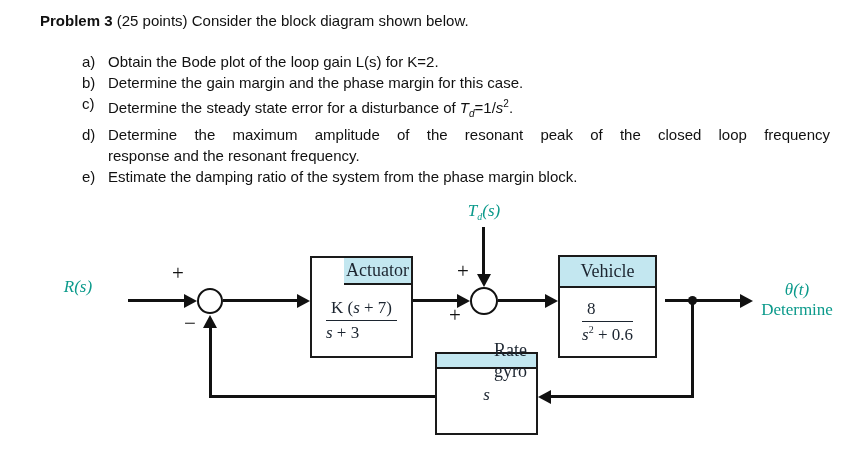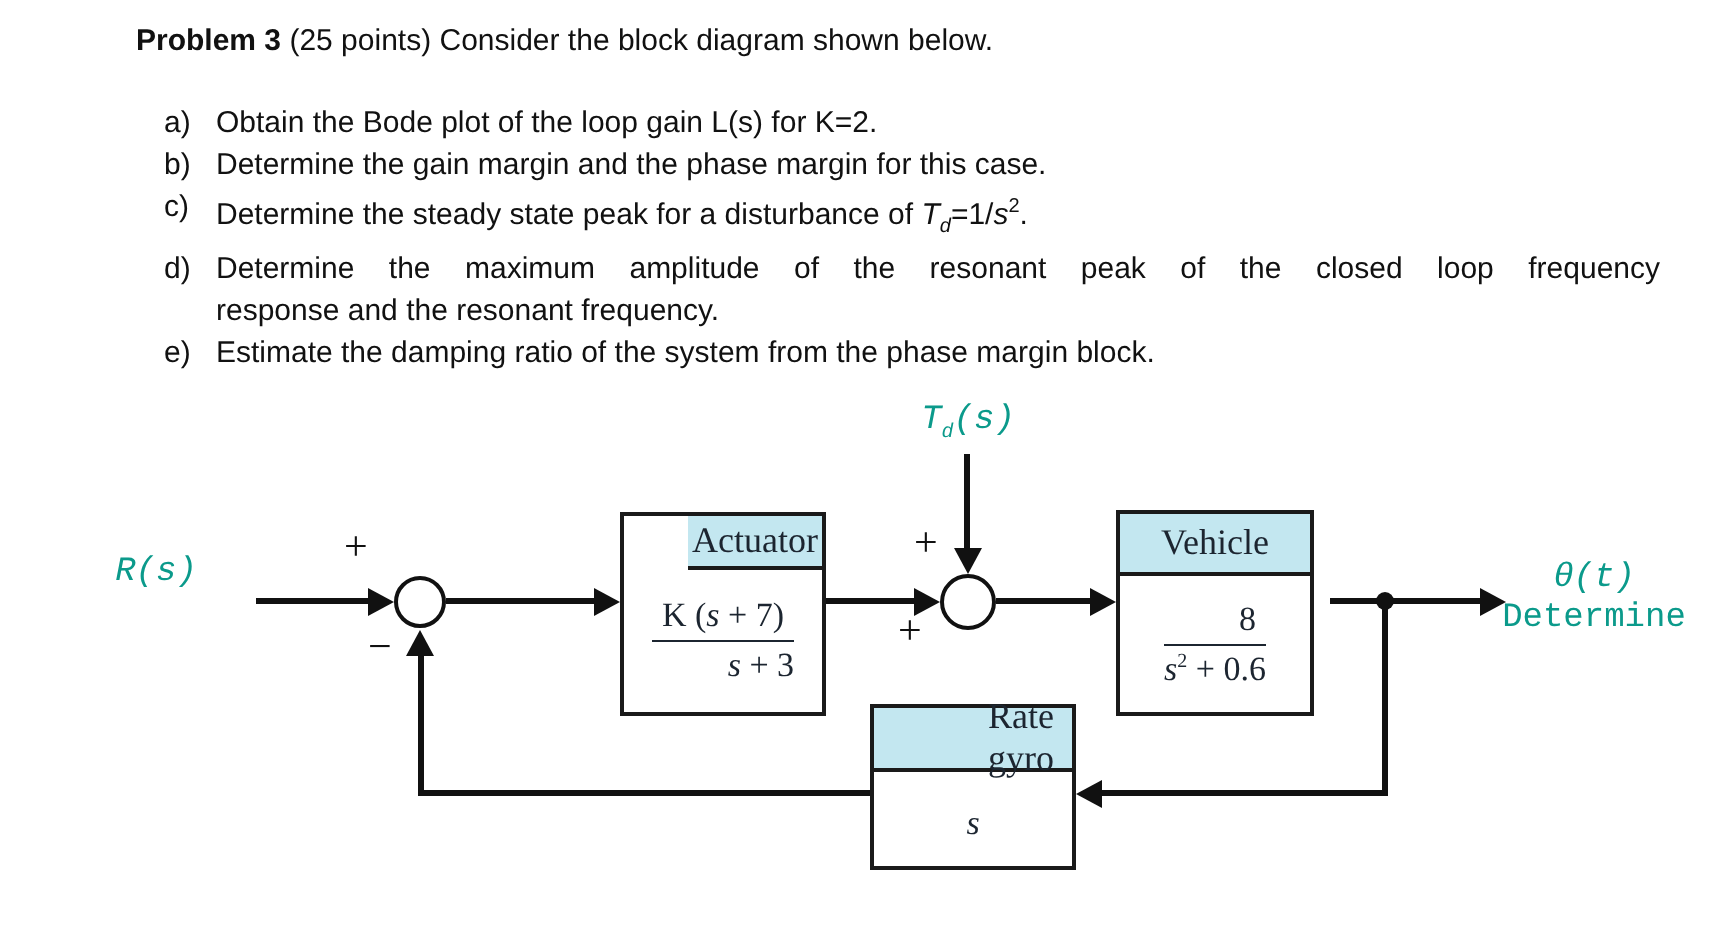--- a/index.html
+++ b/index.html
@@ -1,20 +1,20 @@
 <!DOCTYPE html>
 <html><head>
 <meta charset="utf-8">
 <style>
   html,body{margin:0;padding:0;background:#ffffff;}
   .page{position:relative;width:862px;height:468px;background:#ffffff;overflow:hidden;
         font-family:"Liberation Sans",sans-serif;color:#111;}
   
   .heading{position:absolute;left:40px;top:10px;font-size:15px;line-height:21px;color:#111;}
-  .heading b{font-weight:bold;margin-left:28px;}
+  .heading b{font-weight:bold;}
   .plist{position:absolute;left:82px;top:51px;width:752px;font-size:15px;line-height:21px;color:#111;}
   .prow{display:flex;align-items:flex-start;}
   .plabel{width:26px;flex:0 0 26px;}
   .ptext{flex:1;max-width:722px;}
   .just{text-align:justify;text-align-last:justify;}
   .it{font-style:italic;}
   sub.sm{font-size:10px;font-style:italic;}
   sup.sm{font-size:10px;}
   
   .lineH{position:absolute;height:3px;background:#111;}
@@ -24,24 +24,24 @@
   .arrU{position:absolute;width:0;height:0;border-left:7px solid transparent;border-right:7px solid transparent;border-bottom:13px solid #111;}
   .arrD{position:absolute;width:0;height:0;border-left:7px solid transparent;border-right:7px solid transparent;border-top:13px solid #111;}
   .sumc{position:absolute;box-sizing:border-box;border:2.5px solid #111;border-radius:50%;background:#fff;}
   .dot{position:absolute;width:9px;height:9px;border-radius:50%;background:#111;}
   .sign{position:absolute;font-family:"Liberation Serif",serif;font-size:21px;color:#111;line-height:1;}
   .block{position:absolute;box-sizing:border-box;border:2px solid #1a1a1a;background:#fff;
          font-family:"Liberation Serif",serif;color:#1c2530;}
   .bhead{box-sizing:border-box;border-bottom:2px solid #1a1a1a;background:#c3e7f0;
          text-align:center;font-size:18px;display:flex;align-items:center;justify-content:center;}
   .bbody{display:flex;align-items:center;justify-content:center;font-size:17px;}
-  .frac{display:inline-block;text-align:right;}
+  .frac{display:inline-block;text-align:left;}
   .fnum{display:block;border-bottom:1.5px solid #1c2530;padding:0 5px 2px 5px;}
   .fden{display:block;padding-top:2px;}
-  .tlabel{position:absolute;font-family:Liberation Mono, monospace;font-size:17px;line-height:20px;
+  .tlabel{position:absolute;font-family:Liberation Serif, serif;font-size:17px;line-height:20px;
           color:#0b9a8b;text-align:center;}
 </style>
 </head>
 <body>
 
 <div class="page">
 
   <div class="heading">
     <b>Problem 3</b><span> (25 points) Consider the block diagram shown below.</span>
   </div>
@@ -50,21 +50,21 @@
     <div class="prow">
       <span class="plabel">a)</span>
       <span class="ptext">Obtain the Bode plot of the loop gain L(s) for K=2.</span>
     </div>
     <div class="prow">
       <span class="plabel">b)</span>
       <span class="ptext">Determine the gain margin and the phase margin for this case.</span>
     </div>
     <div class="prow">
       <span class="plabel">c)</span>
-      <span class="ptext"><span>Determine the steady state peak for a disturbance of </span><span class="it">T</span><sub class="sm">d</sub><span>=1/</span><span class="it">s</span><sup class="sm">2</sup><span>.</span></span>
+      <span class="ptext"><span>Determine the steady state error for a disturbance of </span><span class="it">T</span><sub class="sm">d</sub><span>=1/</span><span class="it">s</span><sup class="sm">2</sup><span>.</span></span>
     </div>
     <div class="prow">
       <span class="plabel">d)</span>
       <span class="ptext">
         <div class="just">Determine the maximum amplitude of the resonant peak of the closed loop frequency</div>
         <div>response and the resonant frequency.</div>
       </span>
     </div>
     <div class="prow">
       <span class="plabel">e)</span>
@@ -129,21 +129,21 @@
   <div class="tlabel" style="left:745px;top:280px;width:104px;">
     <div class="it">θ(t)</div>
     <div>Determine</div>
   </div>
 
   <div class="lineV" style="left:691px;top:301px;height:97px;"></div>
   <div class="lineH" style="left:550px;top:395px;width:144px;"></div>
   <div class="arrL" style="left:538px;top:390px;"></div>
 
   <div class="block" style="left:435px;top:352px;width:103px;height:83px;">
-    <div class="bhead" style="height:32px;padding-left:48px;">Rate gyro</div>
+    <div class="bhead" style="height:15px;padding-left:48px;">Rate gyro</div>
     <div class="bbody it" style="height:51px;">s</div>
   </div>
 
   <div class="lineH" style="left:209px;top:395px;width:226px;"></div>
   <div class="lineV" style="left:209px;top:326px;height:72px;"></div>
   <div class="arrU" style="left:203px;top:315px;"></div>
 
 </div>
 
 </body></html>

